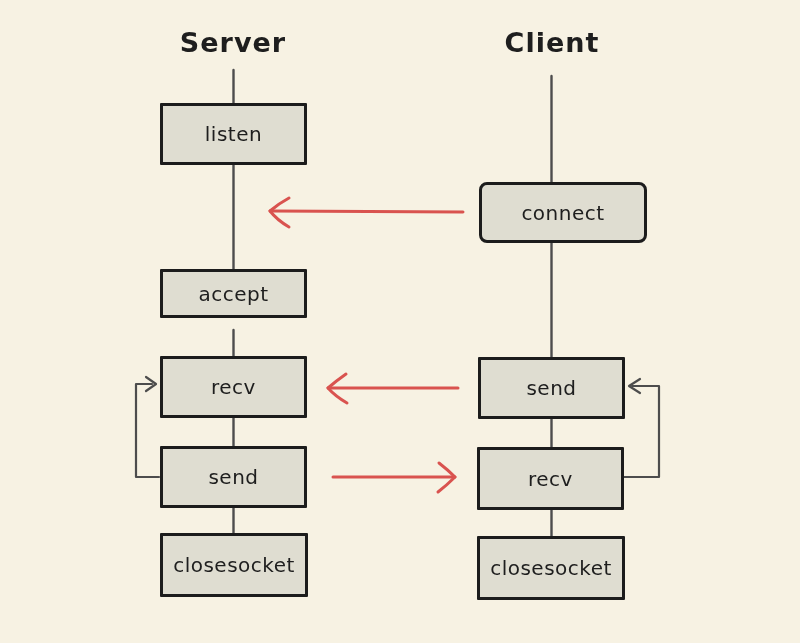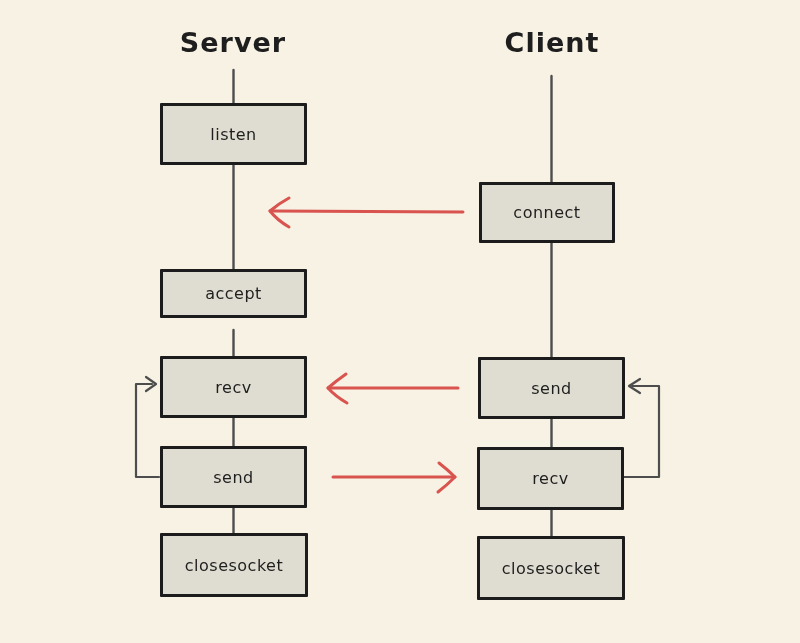--- a/index.html
+++ b/index.html
@@ -32,21 +32,21 @@
     color: var(--text);
   }
   .flow-box {
     position: absolute;
     background: var(--box-fill);
     border: 3px solid var(--box-border);
     border-radius: 1px;
     display: flex;
     align-items: center;
     justify-content: center;
-    font-size: 16px;
+    font-size: 20px;
     letter-spacing: 0.5px;
     color: var(--text);
   }
   svg.wires {
     position: absolute;
     left: 0; top: 0;
     width: 800px;
     height: 643px;
     pointer-events: none;
   }
@@ -105,18 +105,18 @@
 
   <div class="col-title" style="left:462px; top:27px;">Client</div>
   <div class="col-title" style="left:143px; top:27px;">Server</div>
 
   <div class="flow-box" style="left:160px; top:103px; width:147px; height:62px;">listen</div>
   <div class="flow-box" style="left:160px; top:269px; width:147px; height:49px;">accept</div>
   <div class="flow-box" style="left:160px; top:356px; width:147px; height:62px;">recv</div>
   <div class="flow-box" style="left:160px; top:446px; width:147px; height:62px;">send</div>
   <div class="flow-box" style="left:160px; top:533px; width:148px; height:64px;">closesocket</div>
 
-  <div class="flow-box" style="left:479px; top:182px; width:136px; height:61px;">connect</div>
+  <div class="flow-box" style="left:479px; top:182px; width:168px; height:61px;border-radius:8px;">connect</div>
   <div class="flow-box" style="left:478px; top:357px; width:147px; height:62px;">send</div>
   <div class="flow-box" style="left:477px; top:447px; width:147px; height:63px;">recv</div>
   <div class="flow-box" style="left:477px; top:536px; width:148px; height:64px;">closesocket</div>
 
 </div>
 
 </body></html>

